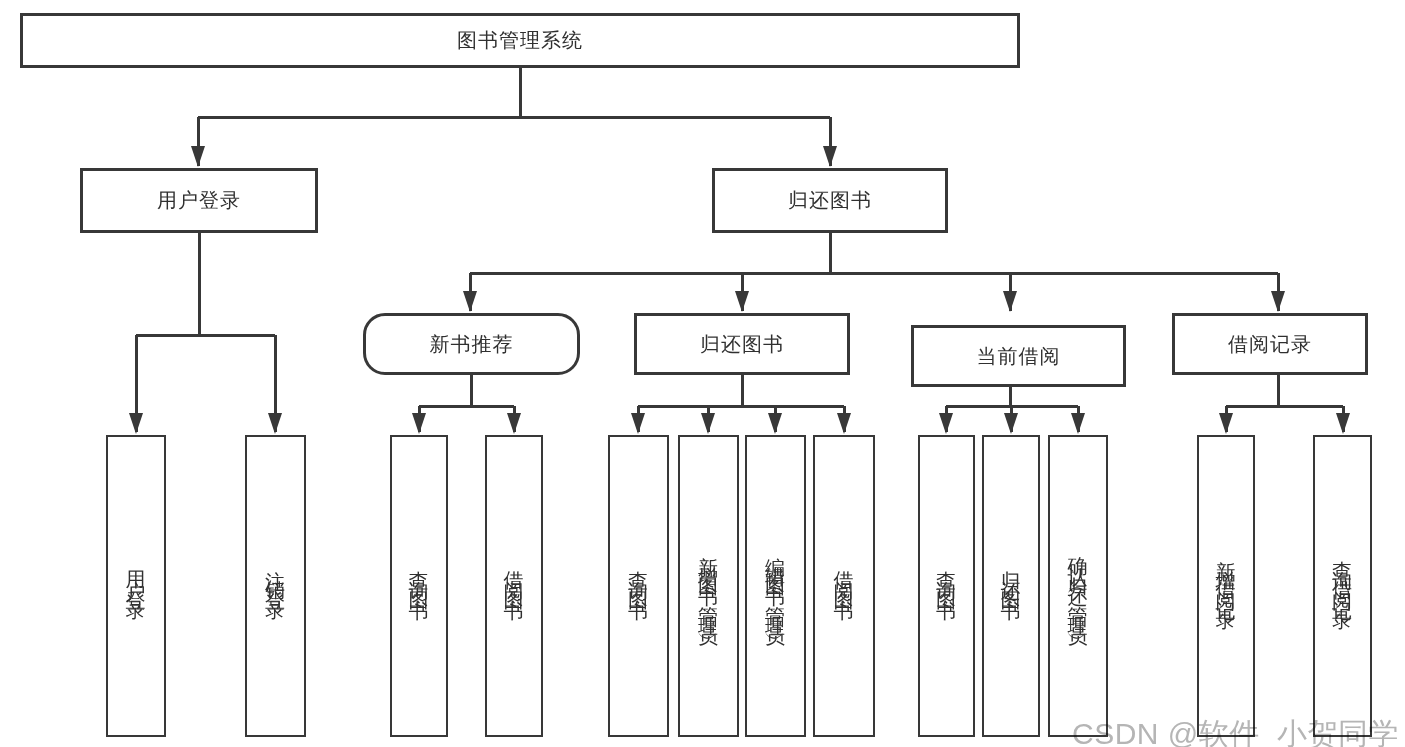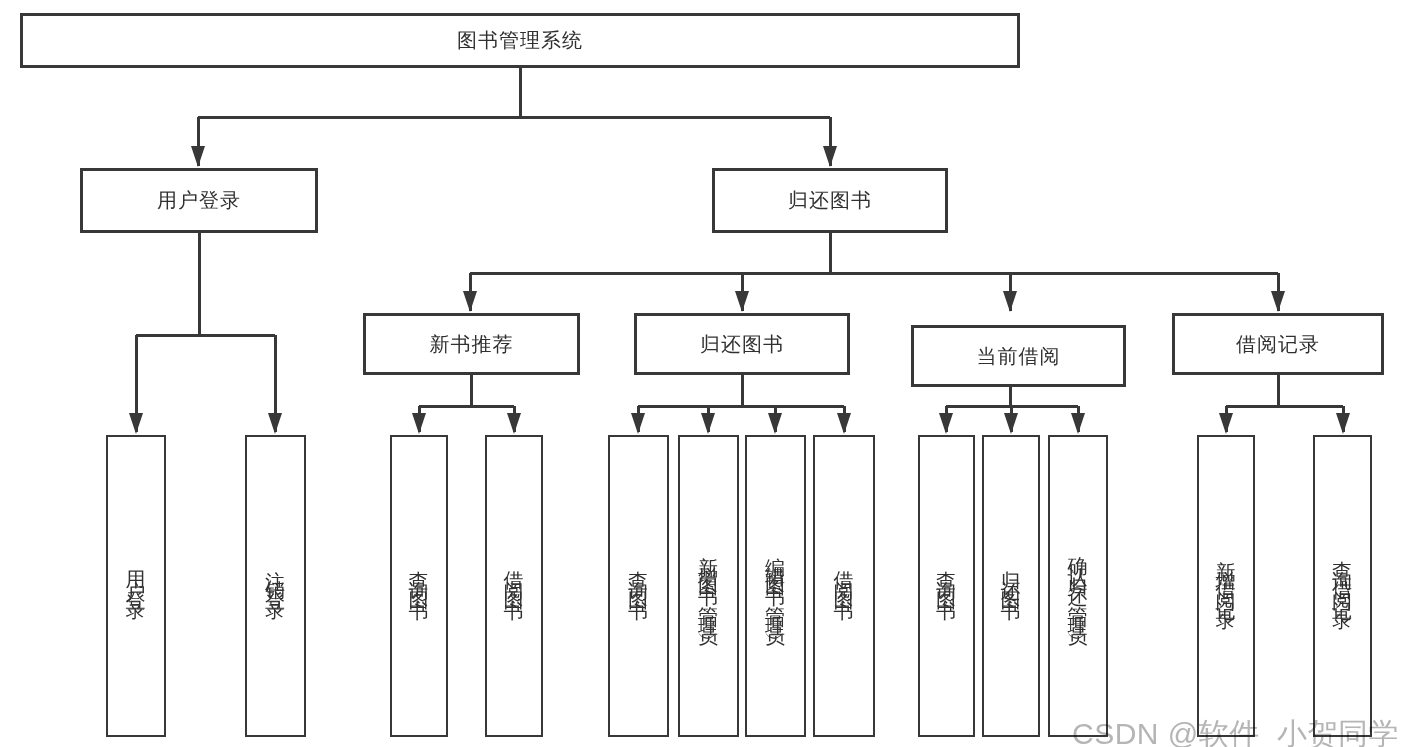--- a/index.html
+++ b/index.html
@@ -100,30 +100,30 @@
     <span>图书管理系统</span>
   </div>
 
   <div class="node hnode" style="left:80px; top:168px; width:238px; height:65px;">
     <span>用户登录</span>
   </div>
   <div class="node hnode" style="left:712px; top:168px; width:236px; height:65px;">
     <span>归还图书</span>
   </div>
 
-  <div class="node hnode" style="left:363px; top:313px; width:217px; height:62px;">
+  <div class="node hnode" style="left:363px; top:313px; width:217px; height:62px;border-radius:22px;">
     <span>新书推荐</span>
   </div>
   <div class="node hnode" style="left:634px; top:313px; width:216px; height:62px;">
     <span>归还图书</span>
   </div>
   <div class="node hnode" style="left:903px; top:325px; width:215px; height:62px;margin-left:8px;">
     <span>当前借阅</span>
   </div>
-  <div class="node hnode" style="left:1172px; top:313px; width:212px; height:62px;">
+  <div class="node hnode" style="left:1172px; top:313px; width:196px; height:62px;">
     <span>借阅记录</span>
   </div>
 
   <div class="node vnode nudge" style="left:106px; top:435px; width:60px; height:302px;">
     <span class="vtext">用户登录</span>
   </div>
   <div class="node vnode nudge" style="left:245px; top:435px; width:61px; height:302px;">
     <span class="vtext">注销登录</span>
   </div>
 

